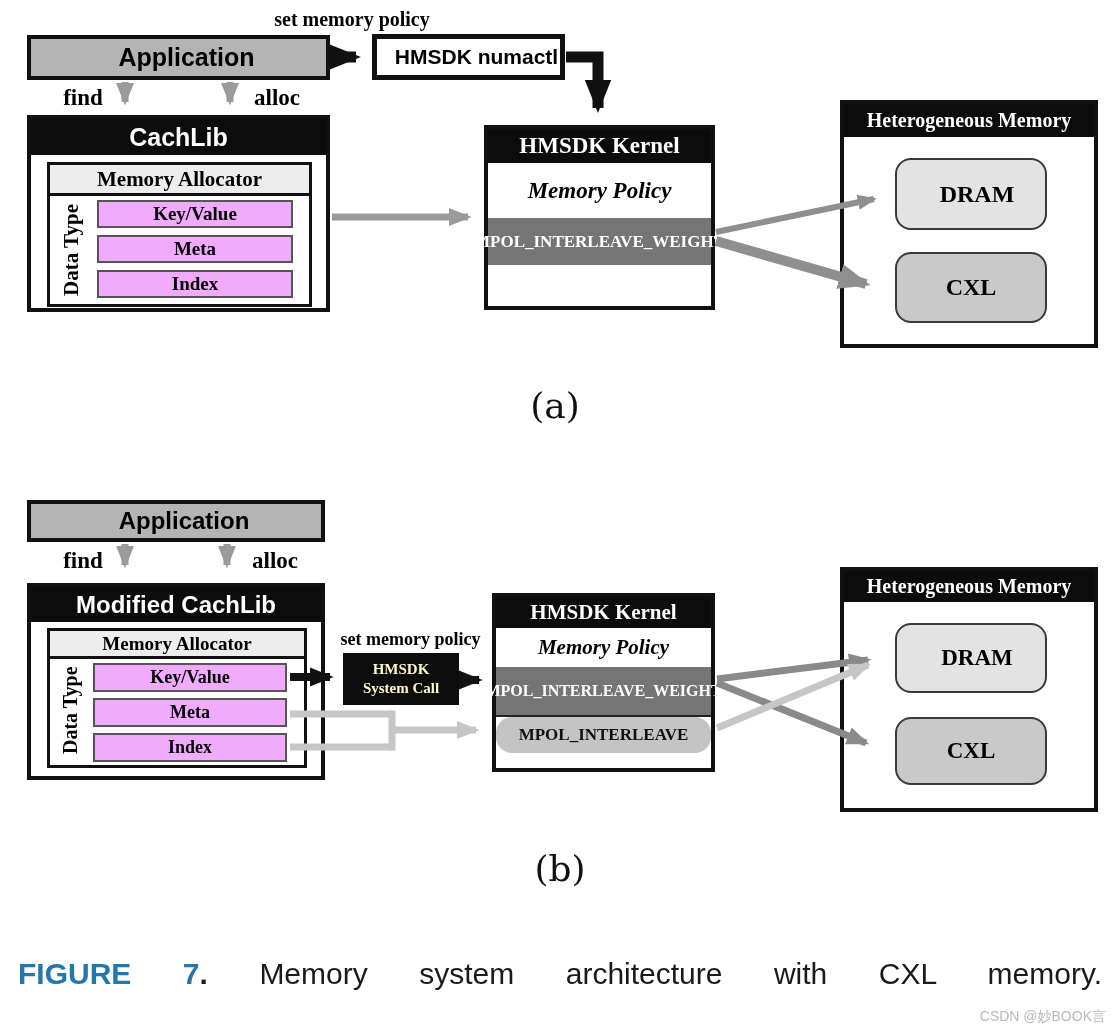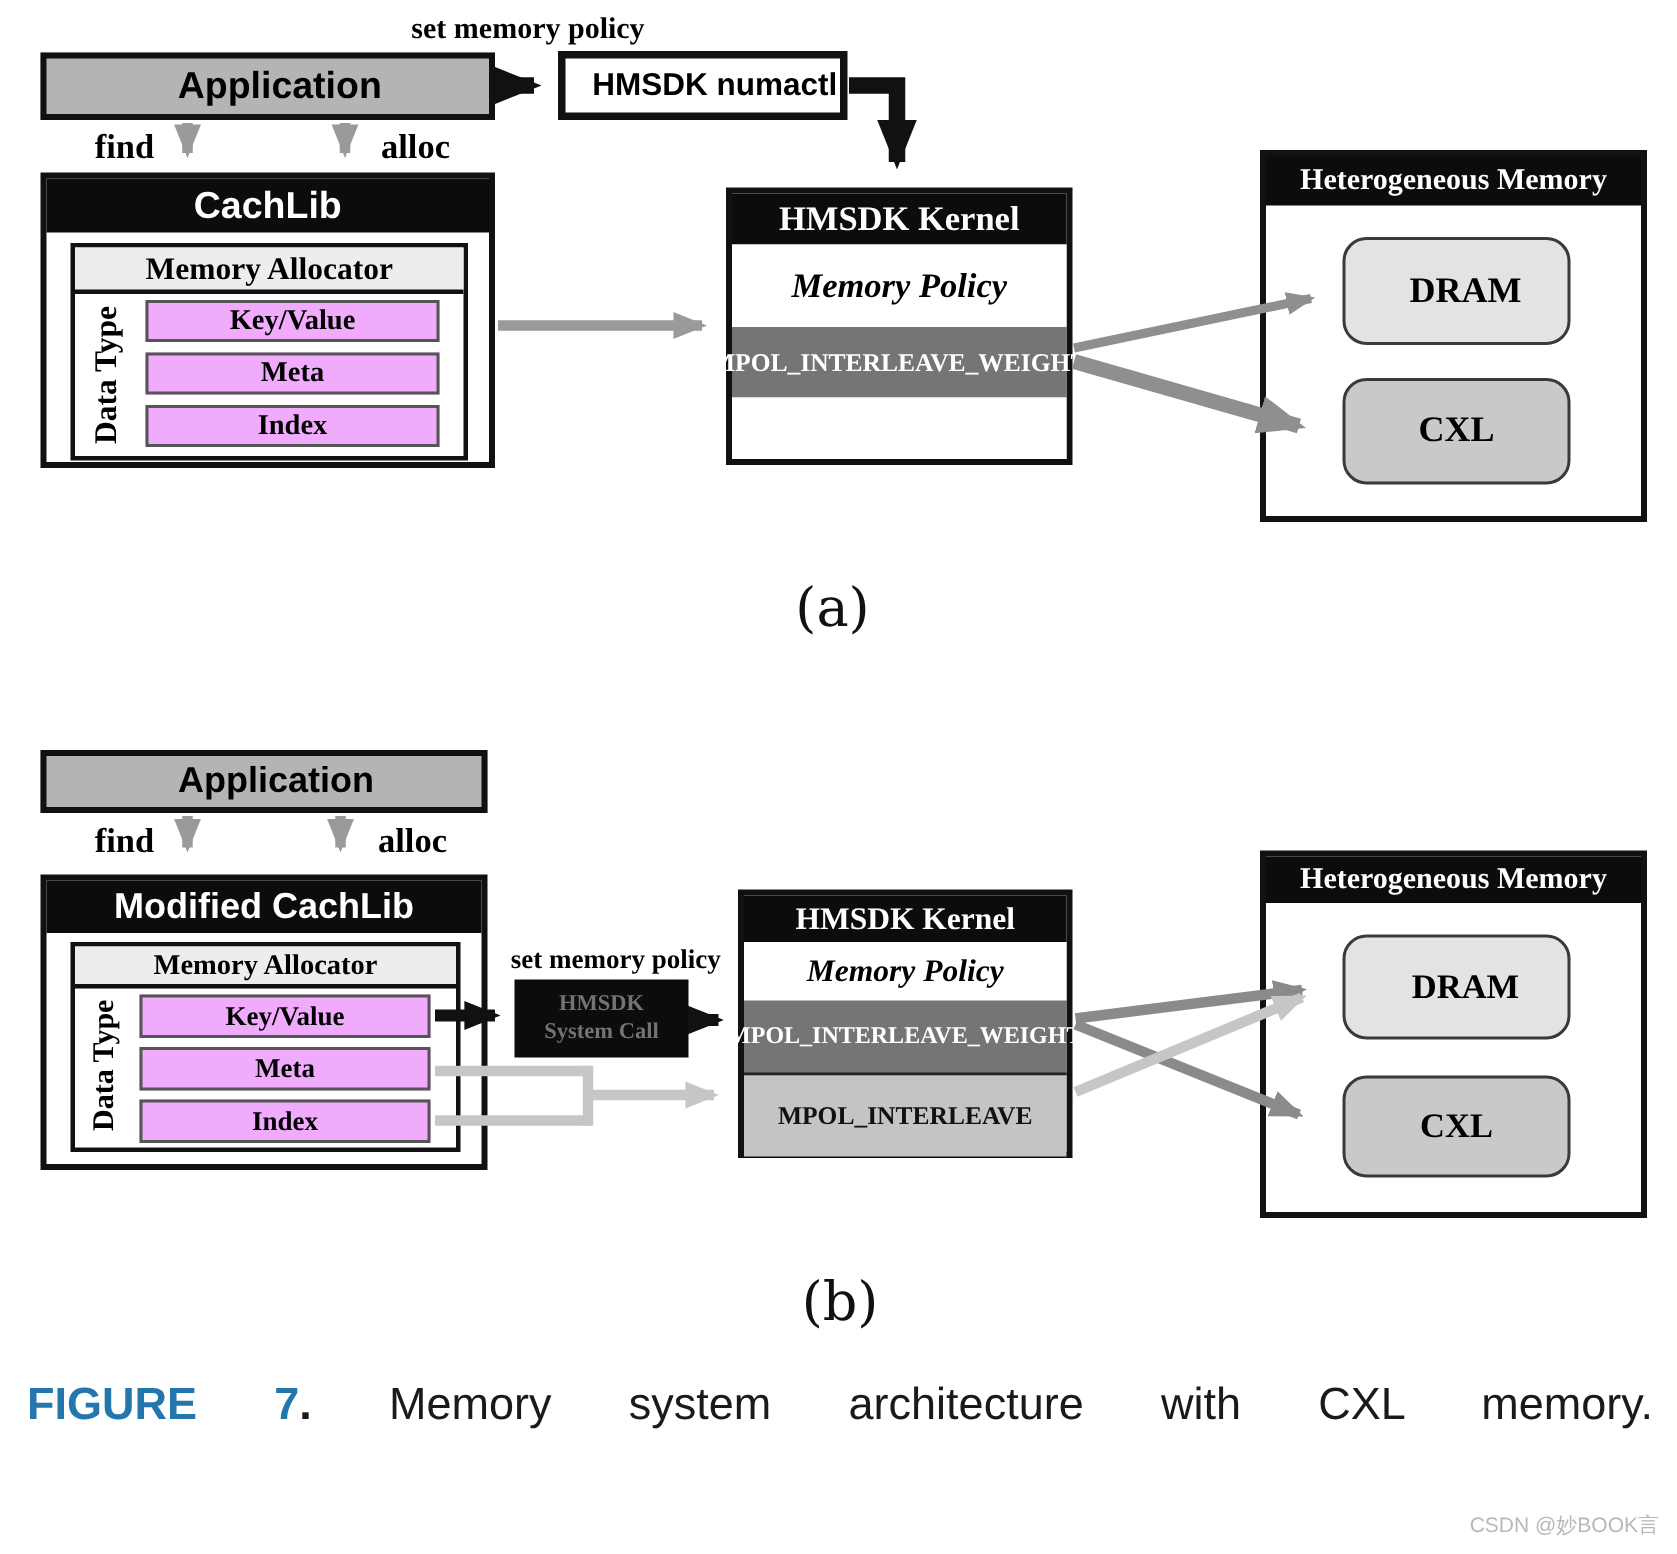--- a/index.html
+++ b/index.html
@@ -29,27 +29,27 @@
   .kpolicy{display:flex;align-items:center;justify-content:center;font-weight:bold;font-style:italic;background:#fff;}
   .kdark{background:#757575;color:#fff;display:flex;align-items:center;justify-content:center;
          font-weight:bold;line-height:1.12;}
   .klight{background:#c4c4c4;color:#111;display:flex;align-items:center;justify-content:center;font-weight:bold;}
 
   .memchip{border:2px solid #3a3a3a;border-radius:16px;display:flex;align-items:center;justify-content:center;font-weight:bold;}
   .dram{background:#e3e3e3;padding-left:12px;}
   .cxl{background:#c9c9c9;}
 
   .lbl{font-weight:bold;white-space:nowrap;}
-  .syscall{background:#0c0c0c;color:#737373;display:flex;flex-direction:column;align-items:center;justify-content:center;
+  .syscall{background:#0c0c0c;color:#fef9c3;display:flex;flex-direction:column;align-items:center;justify-content:center;
            font-weight:bold;line-height:1.25;}
 
   .panel-label{font-family:"DejaVu Serif","Liberation Serif",serif;font-size:36px;color:#111;text-align:center;}
 
   .cap1{font-family:"Liberation Sans","DejaVu Sans",sans-serif;font-size:30px;color:#1a1a1a;
-        text-align:justify;text-align-last:justify;white-space:nowrap;}
+        text-align:justify;text-align-last:justify;white-space:nowrap;margin-top:37px;}
   .cap2{font-family:"Liberation Sans","DejaVu Sans",sans-serif;font-size:30px;color:#1a1a1a;white-space:nowrap;}
   .figlbl{color:#2477ad;font-weight:bold;}
   .figperiod{color:#1a1a1a;font-weight:bold;}
   .watermark{font-family:"Liberation Sans","DejaVu Sans",sans-serif;font-size:14px;color:#b9b9b9;white-space:nowrap;}
 
   svg.overlay{position:absolute;left:0;top:0;pointer-events:none;z-index:6;}
 </style>
 </head>
 <body>
 
@@ -140,21 +140,21 @@
     <div class="hdr serif" style="height:31px;font-size:21px;flex:none;">
       <span>HMSDK Kernel</span>
     </div>
     <div class="kpolicy serif" style="height:39px;font-size:21px;flex:none;">
       <span>Memory Policy</span>
     </div>
     <div class="kdark serif" style="height:48px;font-size:16px;flex:none;border-bottom:2px solid #222;">
       <span>MPOL_INTERLEAVE_</span>
       <span>WEIGHT</span>
     </div>
-    <div class="klight serif" style="height:54px;font-size:17px;flex:none;">
+    <div class="klight serif" style="height:36px;font-size:17px;flex:none;border-radius:16px;">
       <span>MPOL_INTERLEAVE</span>
     </div>
     <div style="flex:1;background:#fff;"></div>
   </div>
 
   <div class="abs obox" style="left:840px;top:567px;width:258px;height:245px;">
     <div class="hdr serif" style="height:31px;font-size:20px;">
       <span>Heterogeneous Memory</span>
     </div>
   </div>

